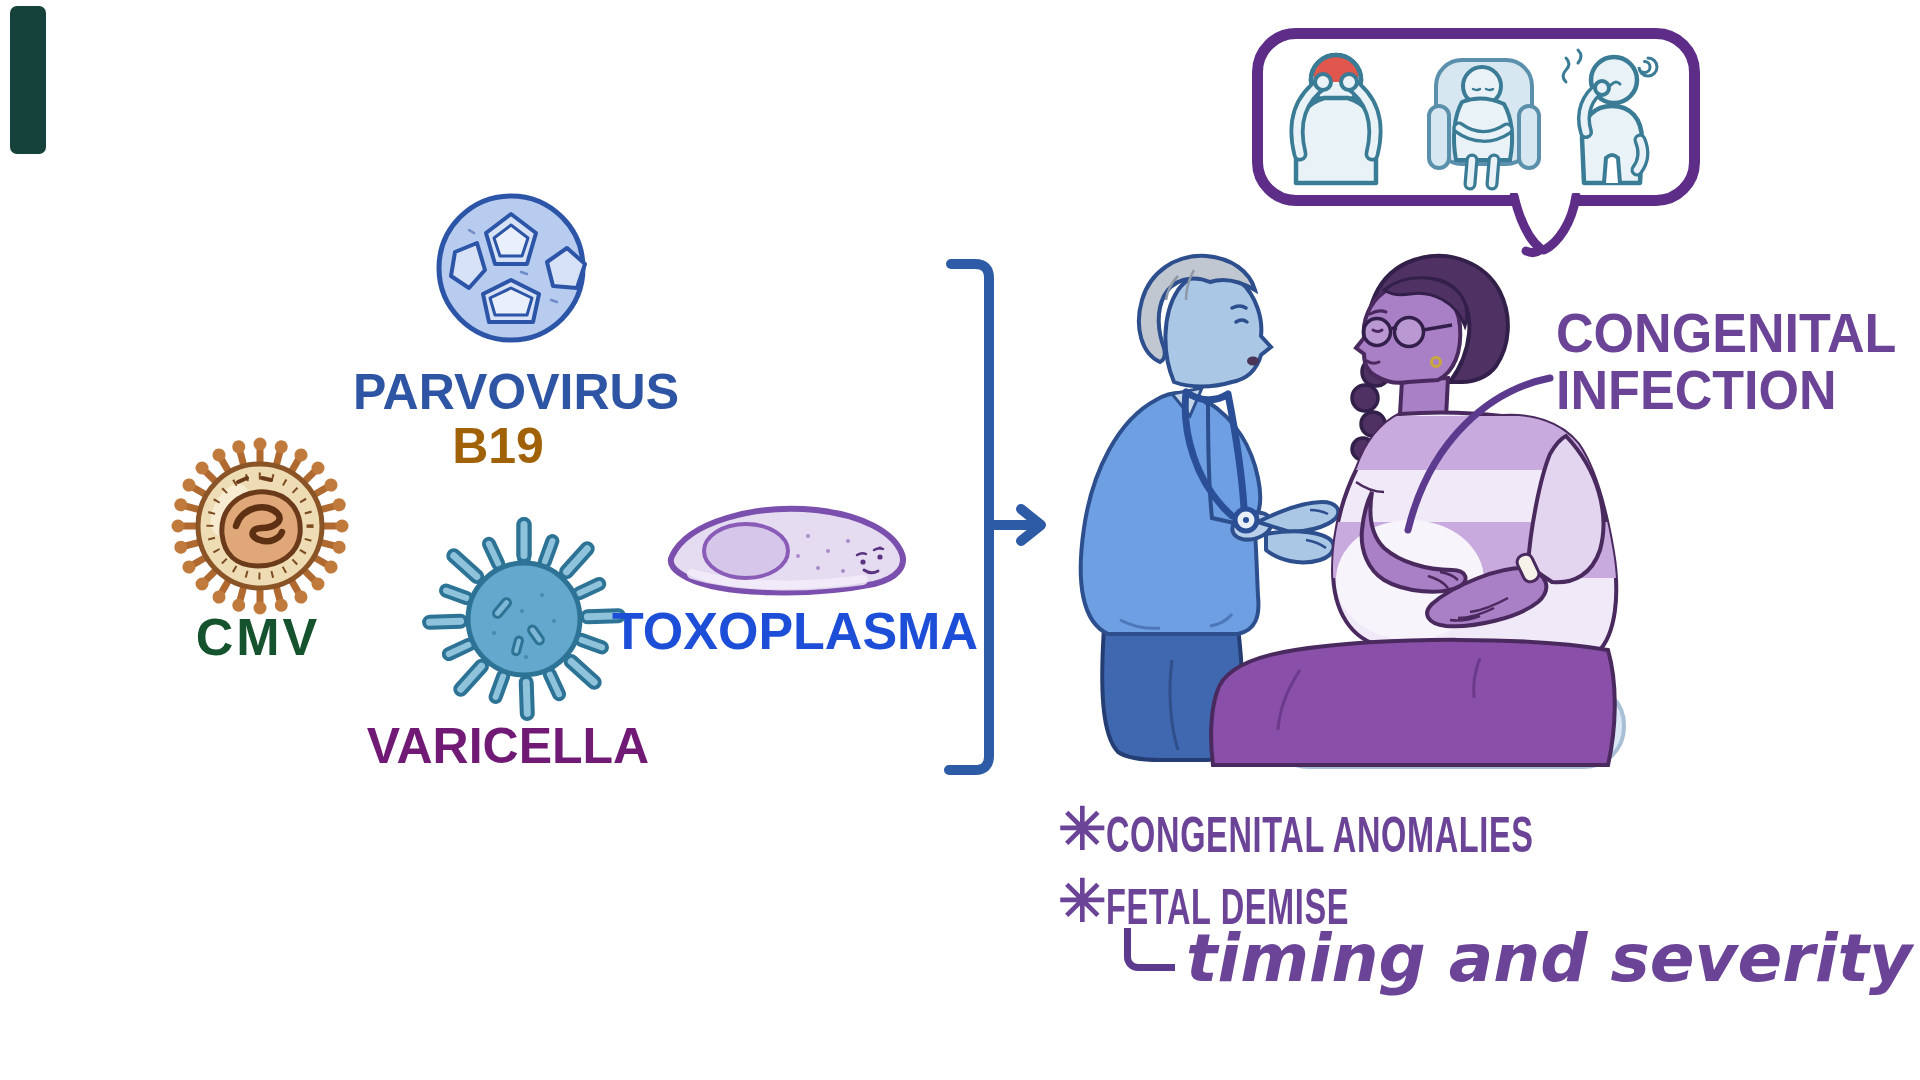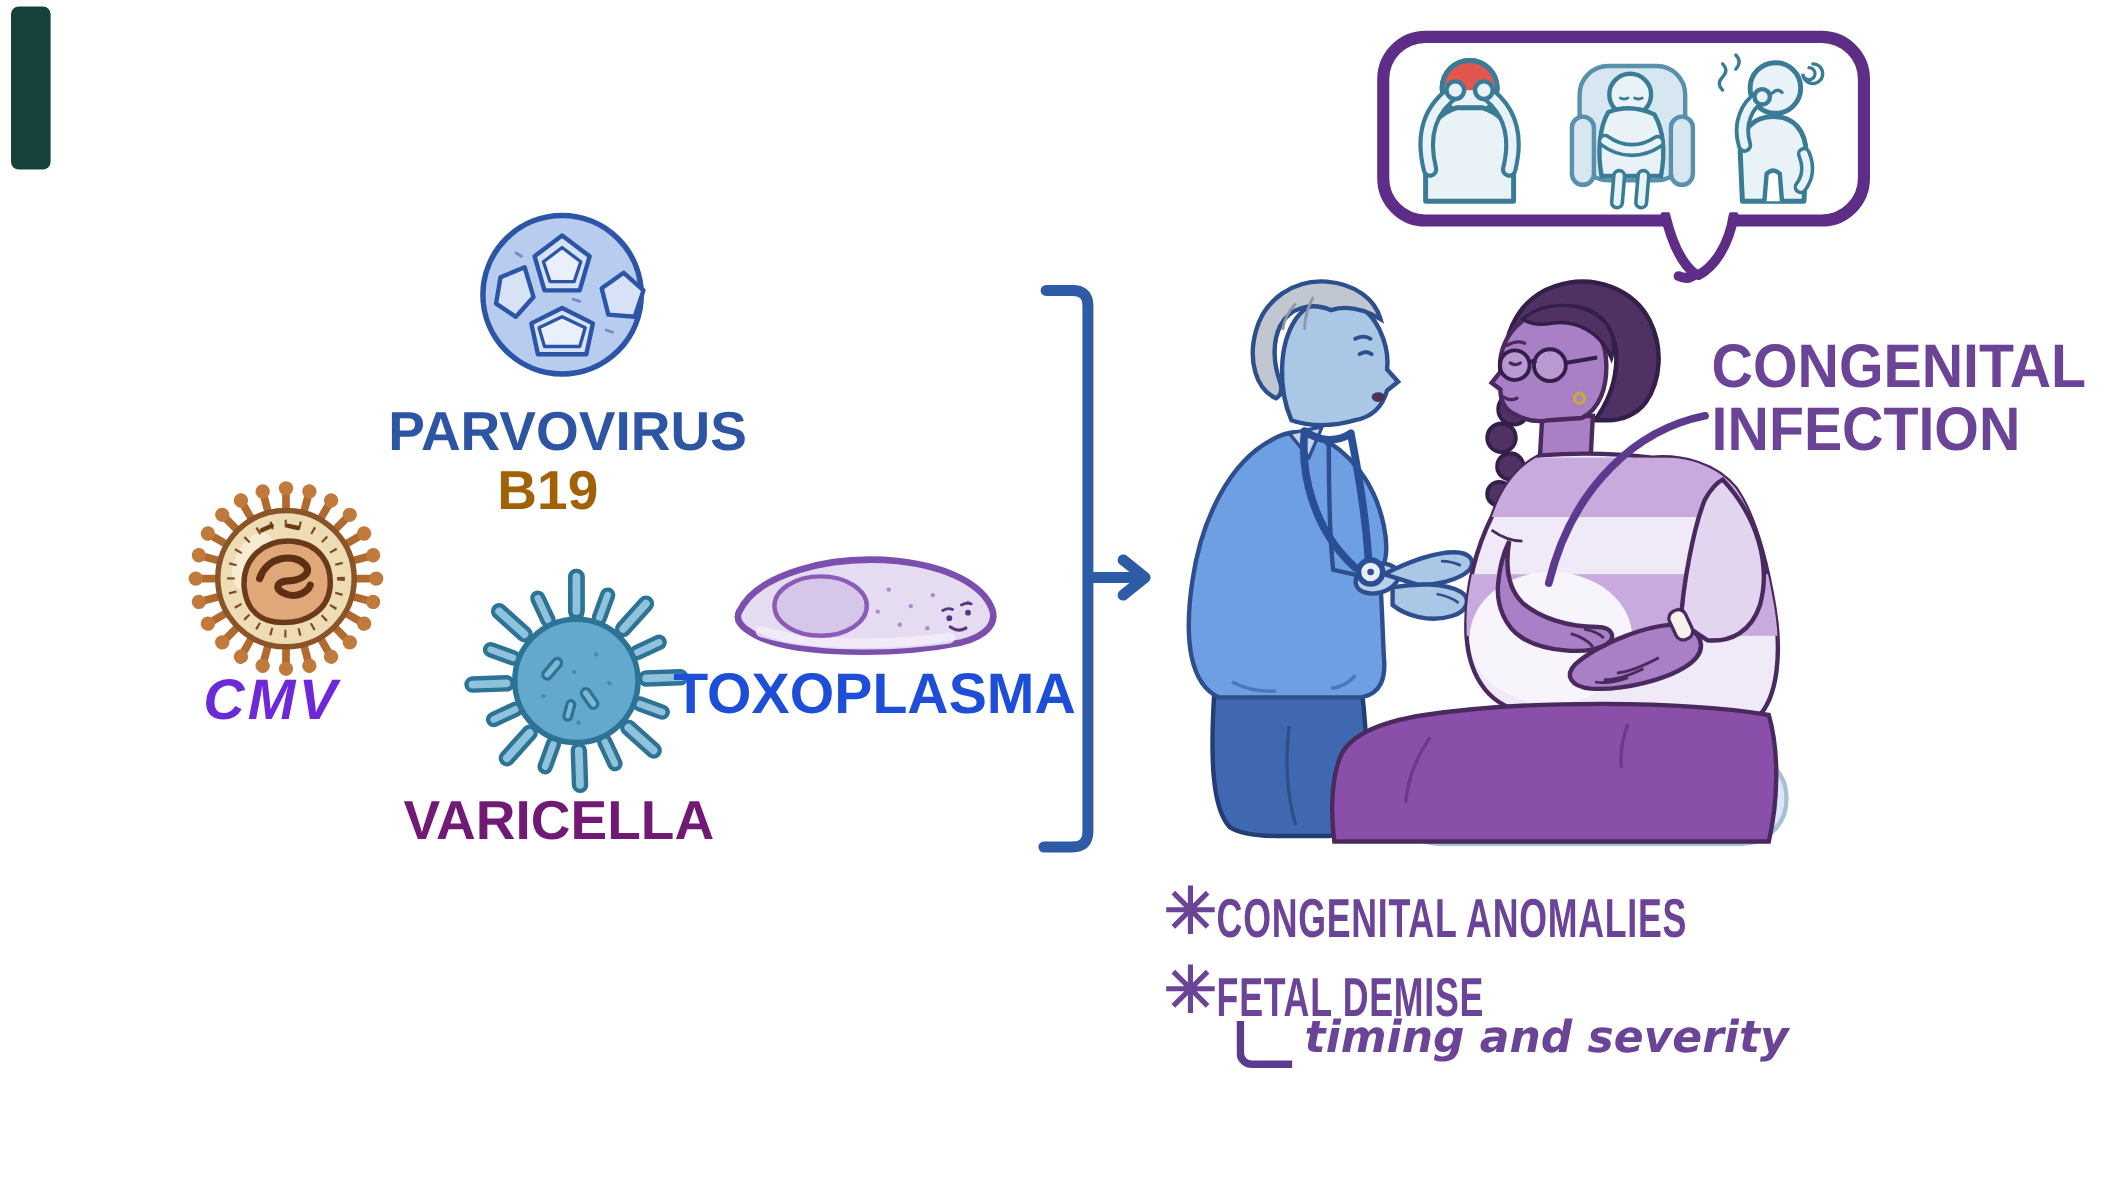--- a/index.html
+++ b/index.html
@@ -2,35 +2,35 @@
 <html><head>
 <meta charset="utf-8">
 <style>
   html,body{margin:0;padding:0;background:#fff;}
   .canvas{position:relative;width:1920px;height:1080px;background:#ffffff;overflow:hidden;
           font-family:"Liberation Sans",sans-serif;}
   .abs{position:absolute;}
   .plabel{font-weight:bold;text-align:center;line-height:1.04;letter-spacing:0px;}
   .lbl-parvo{left:346px;top:366px;width:340px;font-size:50px;color:#2e55a4;}
   .lbl-parvo2{left:328px;top:420px;width:340px;font-size:50px;color:#a16207;}
-  .lbl-cmv{left:165px;top:610px;width:164px;font-size:52px;color:#6d28d9;letter-spacing:3px;font-style:italic;}
+  .lbl-cmv{left:176px;top:610px;width:164px;font-size:52px;color:#14532d;letter-spacing:3px;}
   .lbl-var{left:338px;top:720px;width:340px;font-size:50px;color:#701a75;}
   .lbl-toxo{left:612px;top:604px;width:348px;font-size:52px;color:#1d4ed8;}
   .diag{left:1556px;top:300px;font-size:56px;font-weight:bold;color:#6b4397;
         transform:scaleX(.93);transform-origin:left top;white-space:nowrap;}
   .diag2{top:357px;}
   .bubble{left:1252px;top:28px;width:426px;height:156px;border:11px solid #5e2d87;
           border-radius:44px;background:#fff;}
   .ast{font-size:58px;color:#6b4397;line-height:1;font-weight:bold;}
   .out-text{font-size:50px;font-weight:bold;color:#6b4397;transform:scaleX(.65);
             transform-origin:left top;white-space:nowrap;letter-spacing:1px;}
   .elbow{width:44px;height:36px;border-left:7px solid #5c3a8e;border-bottom:7px solid #5c3a8e;
          border-bottom-left-radius:14px;}
   .note{font-family:"DejaVu Sans",sans-serif;font-style:italic;font-weight:600;
-        font-size:40px;color:#6b4397;white-space:nowrap;text-align:center;}
+        font-size:66px;color:#6b4397;white-space:nowrap;text-align:center;}
   .corner-tab{left:10px;top:6px;width:36px;height:148px;background:#15423a;border-radius:7px;}
 </style>
 </head>
 <body>
 
 <div class="canvas">
 
   <div class="abs corner-tab"></div>
 
   <svg class="abs" style="left:423px;top:180px" width="176" height="176" viewBox="0 0 176 176">

